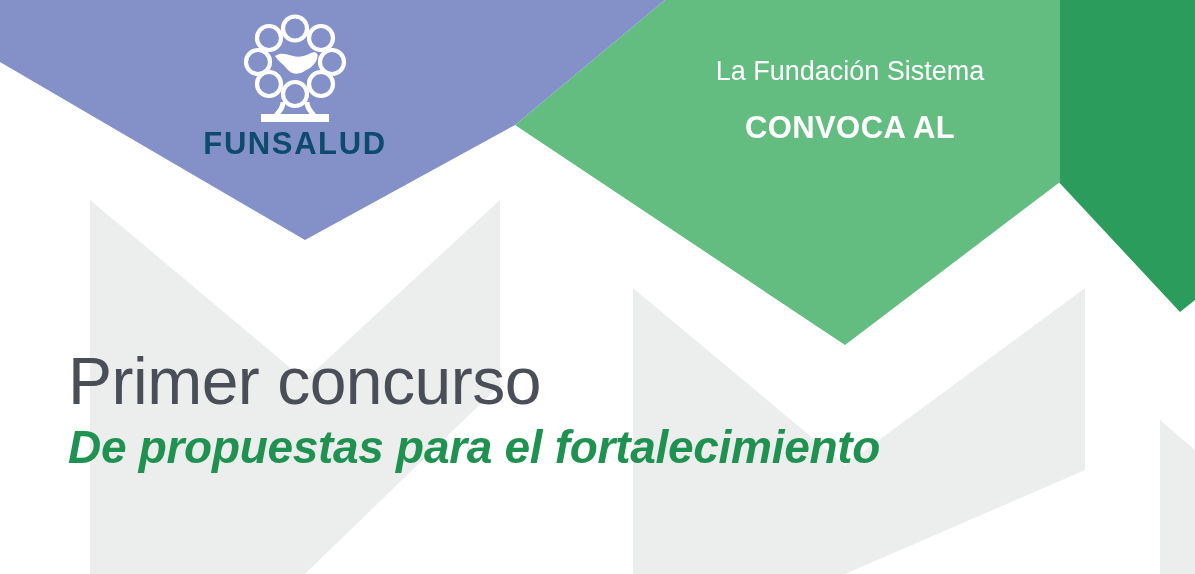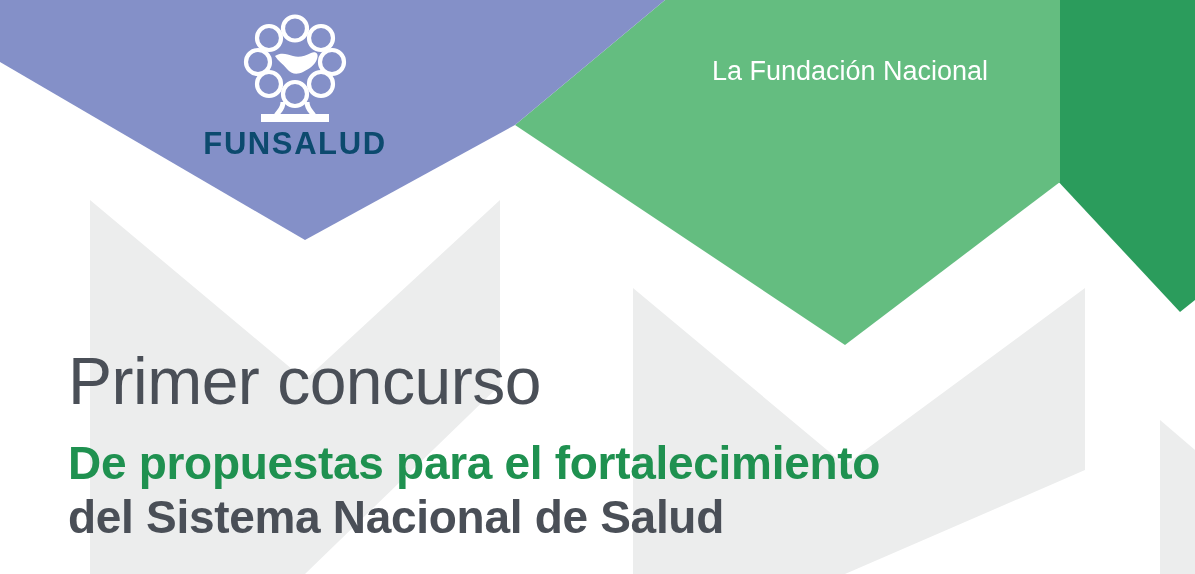--- a/index.html
+++ b/index.html
@@ -82,27 +82,28 @@
   }
   .headline-l1 {
     color: #4a4f57;
     font-size: 66px;
     font-weight: 300;
     line-height: 1.0;
     letter-spacing: -0.5px;
     white-space: nowrap;
   }
   .headline-l2 {
-    margin-top: 25px;
+    margin-top: 9px;
     color: #1f9150;
     font-size: 46px;
     font-weight: bold;
     line-height: 1.05;
     letter-spacing: -0.3px;
     white-space: nowrap;
+    font-style: italic;
   }
   .headline-l3 {
     margin-top: 6px;
     color: #4a4f57;
     font-size: 46px;
     font-weight: bold;
     line-height: 1.05;
     letter-spacing: -0.3px;
     white-space: nowrap;
   }
@@ -146,22 +147,22 @@
       <rect x="18" y="100" width="68" height="8" fill="#ffffff"></rect>
 
       <path d="M32,42 C38,38 44,40 50,42 C56,44 62,42 68,39
                C73,37 76,40 74,45 C72,51 66,55 60,58
                C54,61 48,60 44,55 C40,50 35,47 32,42 Z" fill="#ffffff"></path>
     </svg>
     <span class="logo-wordmark">FUNSALUD</span>
   </div>
 
   <div class="convoca-block">
-    <div class="convoca-line">La Fundación Nacional</div>
+    <div class="convoca-line">La Fundación Sistema</div>
+    <span class="convoca-bold">CONVOCA AL</span>
   </div>
 
   <div class="headline">
     <div class="headline-l1">Primer concurso</div>
     <div class="headline-l2">De propuestas para el fortalecimiento</div>
-    <div class="headline-l3">del Sistema Nacional de Salud</div>
   </div>
 
 </div>
 
 </body></html>

